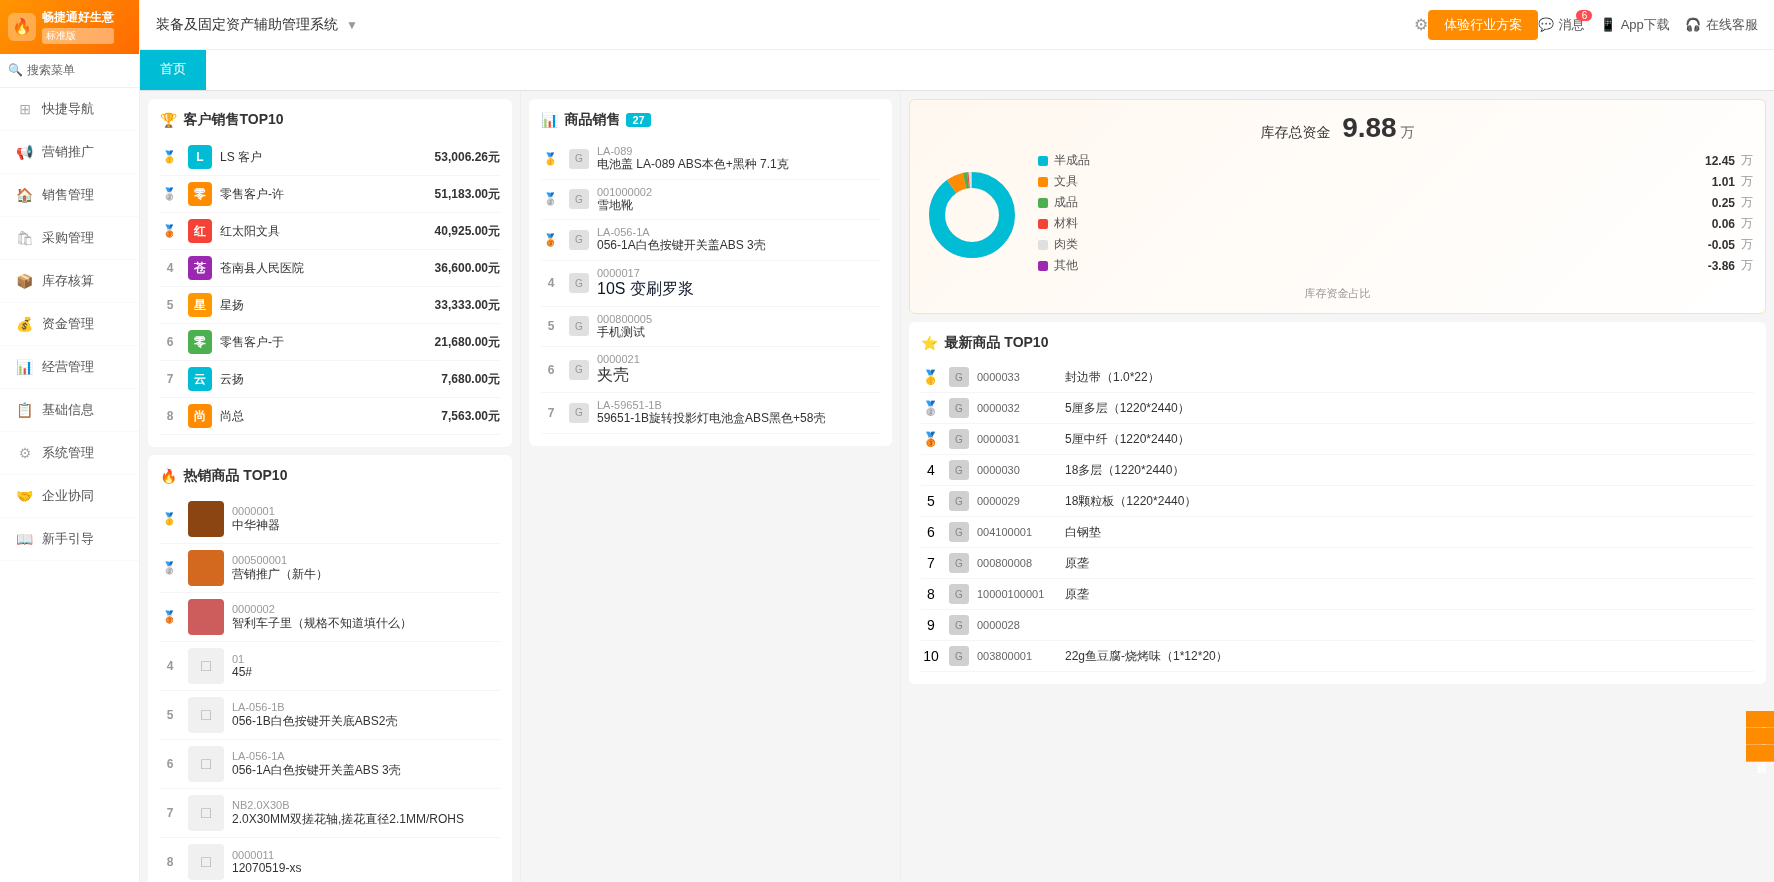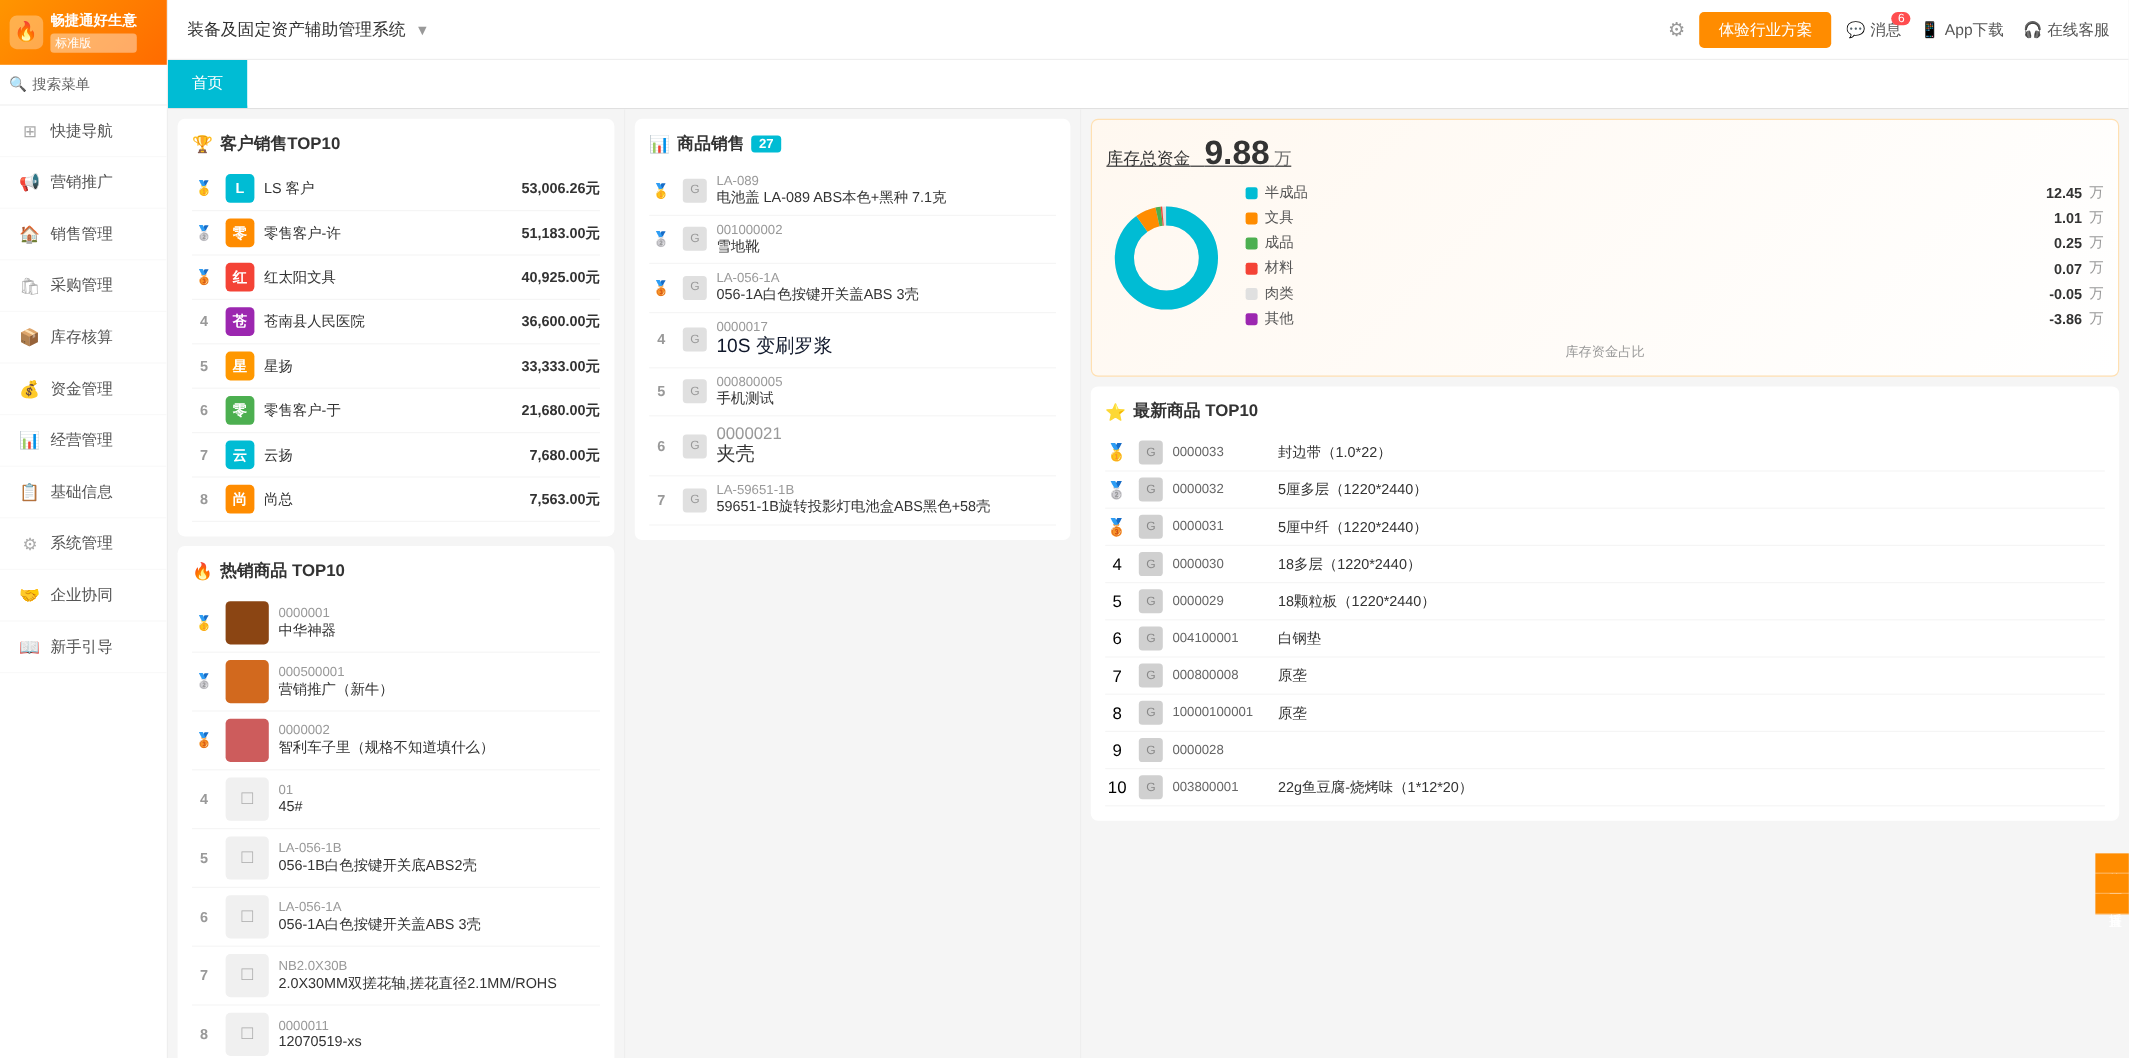--- a/index.html
+++ b/index.html
@@ -12,21 +12,21 @@
     .sidebar-header .logo-text { font-size: 12px; font-weight: bold; line-height: 1.3; }
     .sidebar-header .badge { font-size: 10px; background: rgba(255,255,255,0.4); border-radius: 3px; padding: 1px 4px; margin-top: 2px; }
     .sidebar-search { padding: 8px; border-bottom: 1px solid #f0f0f0; display: flex; align-items: center; gap: 4px; color: #666; cursor: pointer; }
     .sidebar-search span { font-size: 12px; }
     .sidebar-nav { flex: 1; overflow-y: auto; }
     .nav-item { display: flex; align-items: center; gap: 8px; padding: 12px 16px; cursor: pointer; color: #555; font-size: 13px; border-bottom: 1px solid #f9f9f9; }
     .nav-item .nav-icon { width: 18px; height: 18px; display: flex; align-items: center; justify-content: center; font-size: 14px; color: #aaa; }
 
     
     .main-area { flex: 1; display: flex; flex-direction: column; overflow: hidden; }
-    .header { height: 50px; background: #fff; display: flex; align-items: center; padding: 0 16px; gap: 12px; border-bottom: 1px solid #eee; flex-shrink: 0; }
+    .header { height: 50px; background: #fff; display: flex; align-items: center; padding: 0 16px; border-bottom: 1px solid #eee; flex-shrink: 0; }
     .header-title { font-size: 14px; color: #333; flex: 1; display: flex; align-items: center; gap: 8px; }
     .header-title .dropdown-icon { color: #999; font-size: 12px; }
     .header-gear { color: #999; cursor: pointer; font-size: 16px; }
     .header-btn { background: #ff8c00; color: #fff; border: none; padding: 6px 16px; border-radius: 4px; cursor: pointer; font-size: 13px; white-space: nowrap; }
     .header-right { display: flex; align-items: center; gap: 16px; margin-left: auto; }
     .header-right-item { display: flex; align-items: center; gap: 4px; color: #555; cursor: pointer; font-size: 13px; position: relative; }
     .header-badge { position: absolute; top: -6px; right: -8px; background: #ff4d4f; color: #fff; border-radius: 8px; font-size: 10px; padding: 0 4px; min-width: 16px; text-align: center; }
 
     
     .tab-bar { background: #fff; border-bottom: 1px solid #e0e0e0; padding: 0; display: flex; flex-shrink: 0; }
@@ -56,21 +56,21 @@
 
     
     .product-item { display: flex; align-items: center; gap: 8px; padding: 6px 0; border-bottom: 1px solid #f5f5f5; }
     .product-thumb { width: 36px; height: 36px; border-radius: 4px; background: #f0f0f0; flex-shrink: 0; display: flex; align-items: center; justify-content: center; overflow: hidden; }
     .product-info { flex: 1; min-width: 0; }
     .product-code { font-size: 11px; color: #999; }
     .product-name { font-size: 12px; color: #333; overflow: hidden; text-overflow: ellipsis; white-space: nowrap; }
 
     
     .inventory-card { background: linear-gradient(135deg, #fff8f0, #fff); border: 1px solid #ffe0b2; border-radius: 6px; padding: 12px; margin-bottom: 8px; }
-    .inventory-total { font-size: 14px; color: #333; margin-bottom: 8px; text-decoration: underline; }
+    .inventory-total { font-size: 14px; color: #333; text-align: center; margin-bottom: 8px; }
     .inventory-amount { font-size: 28px; font-weight: bold; color: #333; }
     .inventory-unit { font-size: 14px; color: #666; }
     
     
     .donut-container { display: flex; align-items: center; gap: 16px; margin: 8px 0; }
     .donut-svg { flex-shrink: 0; }
     .legend { flex: 1; }
     .legend-item { display: flex; align-items: center; gap: 6px; margin-bottom: 4px; font-size: 12px; }
     .legend-dot { width: 10px; height: 10px; border-radius: 2px; flex-shrink: 0; }
     .legend-name { flex: 1; color: #555; }
@@ -375,21 +375,21 @@
     <div class="rank-icon">G</div>
     <div style="flex:1;min-width:0;">
       <div style="font-size:11px;color:#999">000800005</div>
       <div style="font-size:12px;color:#333;white-space:normal;line-height:1.3">手机测试</div>
     </div>
   </div>
             <div class="rank-item">
     <span class="rank-num">6</span>
     <div class="rank-icon">G</div>
     <div style="flex:1;min-width:0;">
-      <div style="font-size:14px;color:#999">0000021</div>
+      <div style="font-size:11px;color:#999">0000021</div>
       <div style="font-size:16px;color:#333;white-space:normal;line-height:1.3">夹壳</div>
     </div>
   </div>
             <div class="rank-item">
     <span class="rank-num">7</span>
     <div class="rank-icon">G</div>
     <div style="flex:1;min-width:0;">
       <div style="font-size:11px;color:#999">LA-59651-1B</div>
       <div style="font-size:12px;color:#333;white-space:normal;line-height:1.3">59651-1B旋转投影灯电池盒ABS黑色+58壳</div>
     </div>
@@ -434,21 +434,21 @@
   </div>
               <div class="legend-item">
     <span class="legend-dot" style="background:#4caf50"></span>
     <span class="legend-name">成品</span>
     <span class="legend-val">0.25</span>
     <span class="legend-unit">万</span>
   </div>
               <div class="legend-item">
     <span class="legend-dot" style="background:#f44336"></span>
     <span class="legend-name">材料</span>
-    <span class="legend-val">0.07</span>
+    <span class="legend-val">0.06</span>
     <span class="legend-unit">万</span>
   </div>
               <div class="legend-item">
     <span class="legend-dot" style="background:#e0e0e0"></span>
     <span class="legend-name">肉类</span>
     <span class="legend-val">-0.05</span>
     <span class="legend-unit">万</span>
   </div>
               <div class="legend-item">
     <span class="legend-dot" style="background:#9c27b0"></span>

